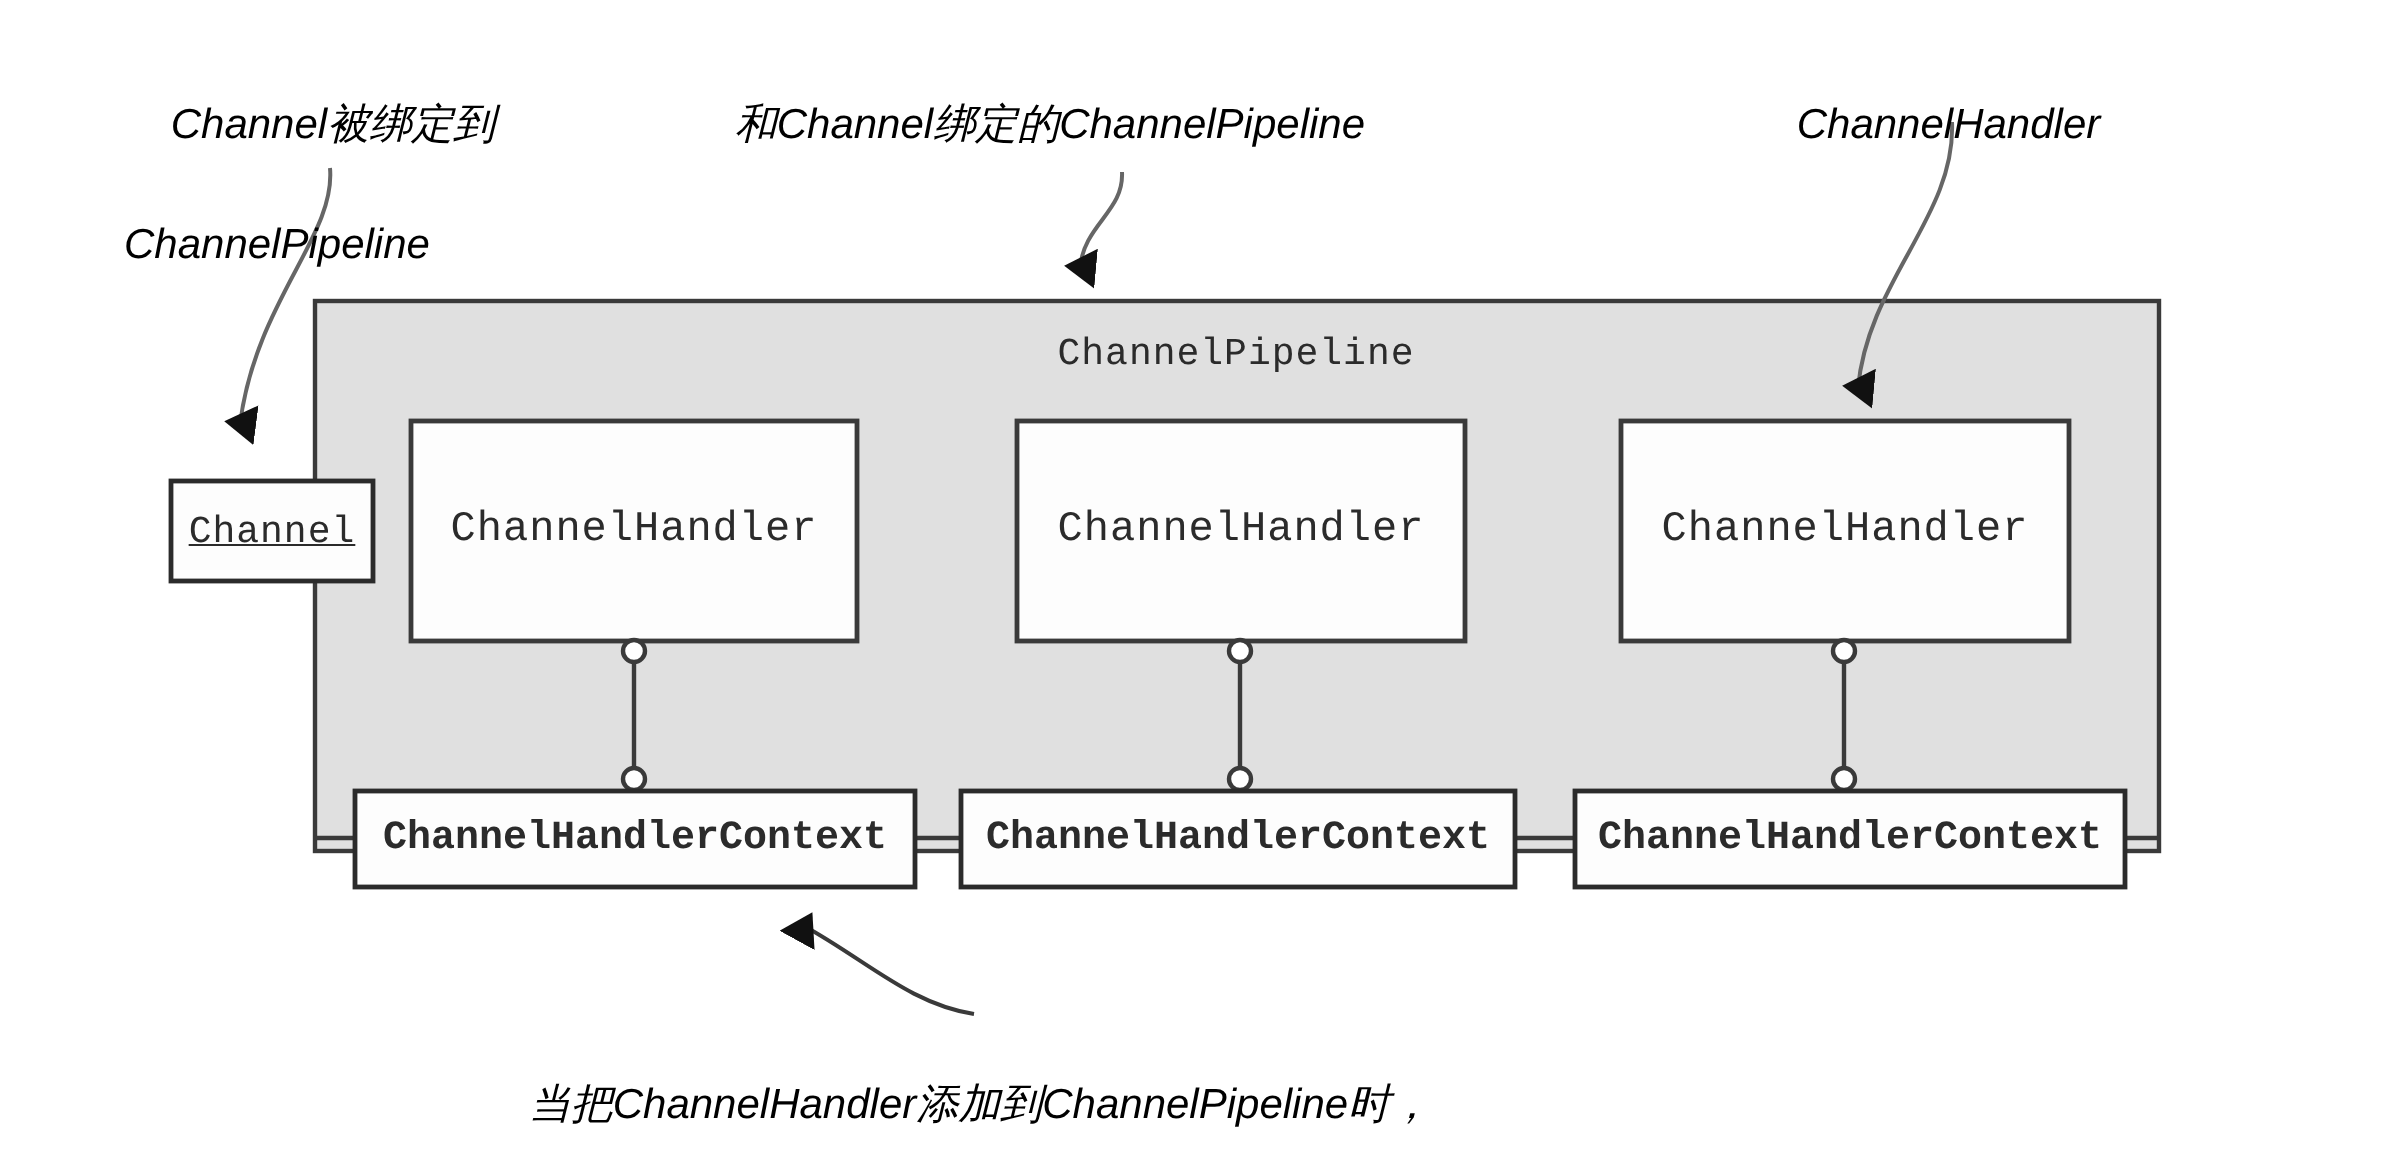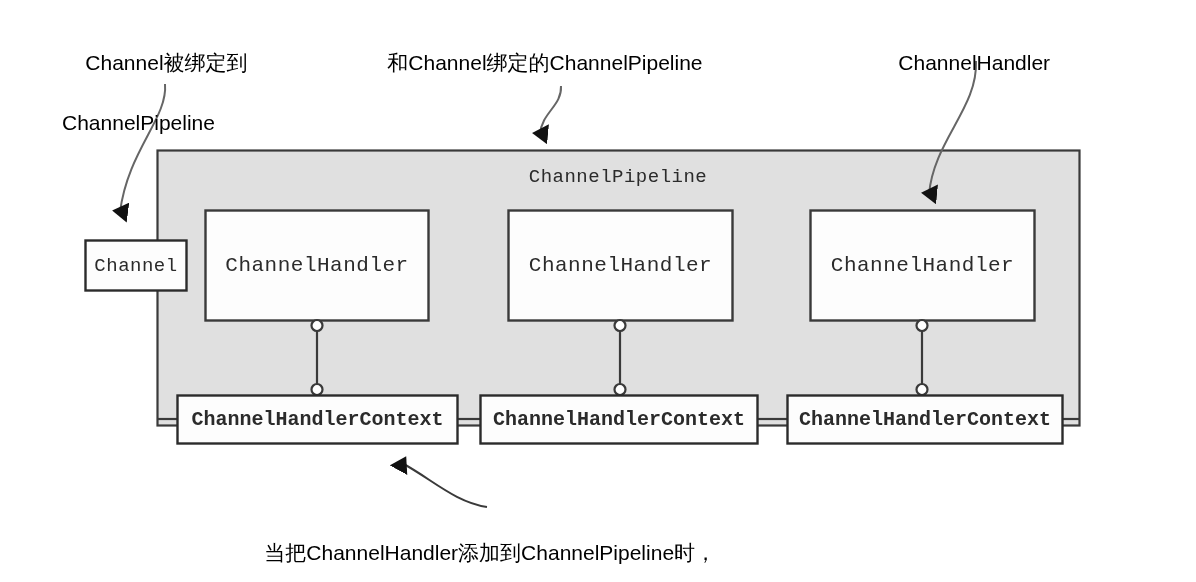--- a/index.html
+++ b/index.html
@@ -28,23 +28,24 @@
   }
   
   .annot {
     position: absolute;
     font-family: "Liberation Sans", "DejaVu Sans", sans-serif;
     font-size: 21px;
     line-height: 30px;
     color: #000000;
     white-space: pre;
     letter-spacing: 0px;
+    font-style: italic;
   }
   #annot-channel-binding { left: 62px;  top: 18px; text-align: left; }
-  #annot-pipeline-contains { left: 364px; top: 18px; text-align: right; }
+  #annot-pipeline-contains { left: 344px; top: 18px; text-align: right; }
   #annot-channel-handler { left: 875px; top: 18px; text-align: left; }
   #annot-context-created { left: 241px; top: 508px; text-align: left; }
   .annot .l2 { display: block; }
 
   
   .boxlabel {
     position: absolute;
     font-family: "Liberation Mono", "DejaVu Sans Mono", monospace;
     color: #2b2b2b;
     white-space: pre;
@@ -121,21 +122,21 @@
 
     <path d="M561,86 C562,106 542,112 540,134" fill="none" stroke="#666666" stroke-width="2" marker-end="url(#arrowhead)"></path>
 
     <path d="M976,61 C978,108 934,140 929,194" fill="none" stroke="#666666" stroke-width="2" marker-end="url(#arrowhead)"></path>
 
     <path d="M487,507 C455,502 433,480 402,463" fill="none" stroke="#3a3a3a" stroke-width="2" marker-end="url(#arrowhead)"></path>
   </svg>
 
   <div class="boxlabel pipeline-title" style="left:157px; top:163px; width:922px; height:28px;">ChannelPipeline</div>
 
-  <div class="boxlabel channel-title" style="left:86px; top:241px; width:100px; height:49px;">Channel</div>
+  <div class="boxlabel channel-title" style="left:86px; top:241px; width:100px; height:49px;text-decoration:underline;">Channel</div>
 
   <div class="boxlabel handler-title" style="left:206px; top:211px; width:222px; height:109px;">ChannelHandler</div>
   <div class="boxlabel handler-title" style="left:509px; top:211px; width:223px; height:109px;">ChannelHandler</div>
   <div class="boxlabel handler-title" style="left:811px; top:211px; width:223px; height:109px;">ChannelHandler</div>
 
   <div class="boxlabel context-title" style="left:178px; top:396px; width:279px; height:47px;">ChannelHandlerContext</div>
   <div class="boxlabel context-title" style="left:481px; top:396px; width:276px; height:47px;">ChannelHandlerContext</div>
   <div class="boxlabel context-title" style="left:788px; top:396px; width:274px; height:47px;">ChannelHandlerContext</div>
 
   <div class="annot" id="annot-channel-binding">

